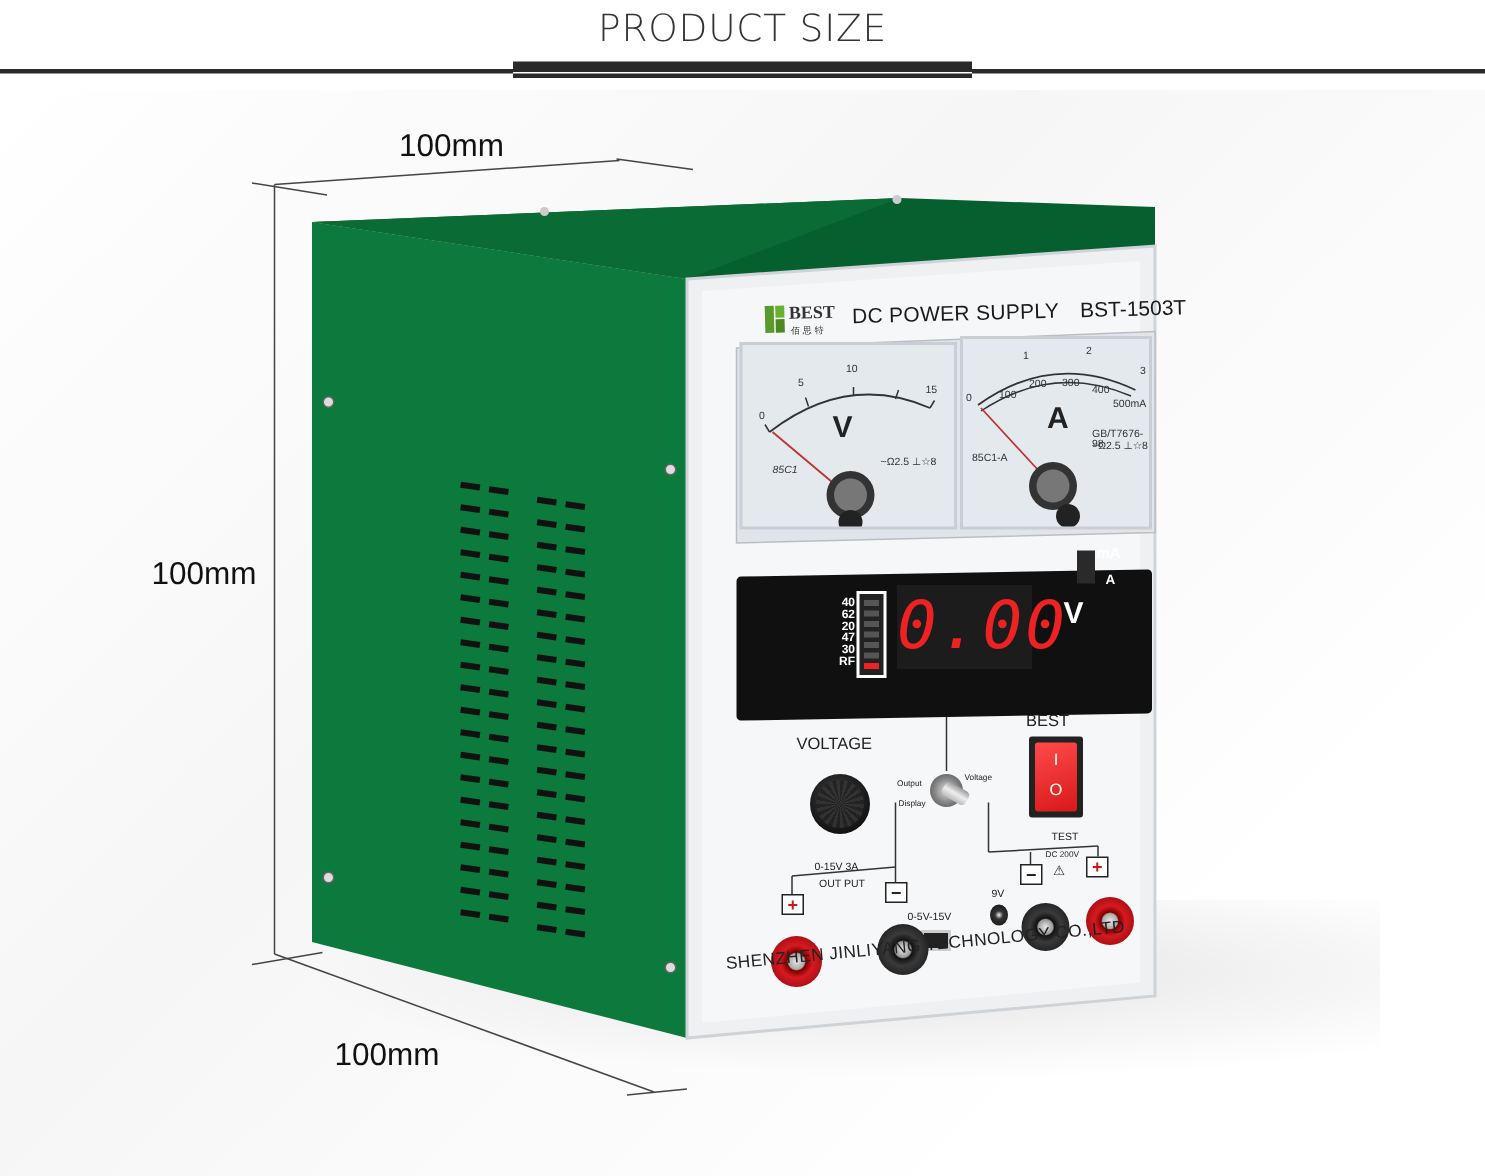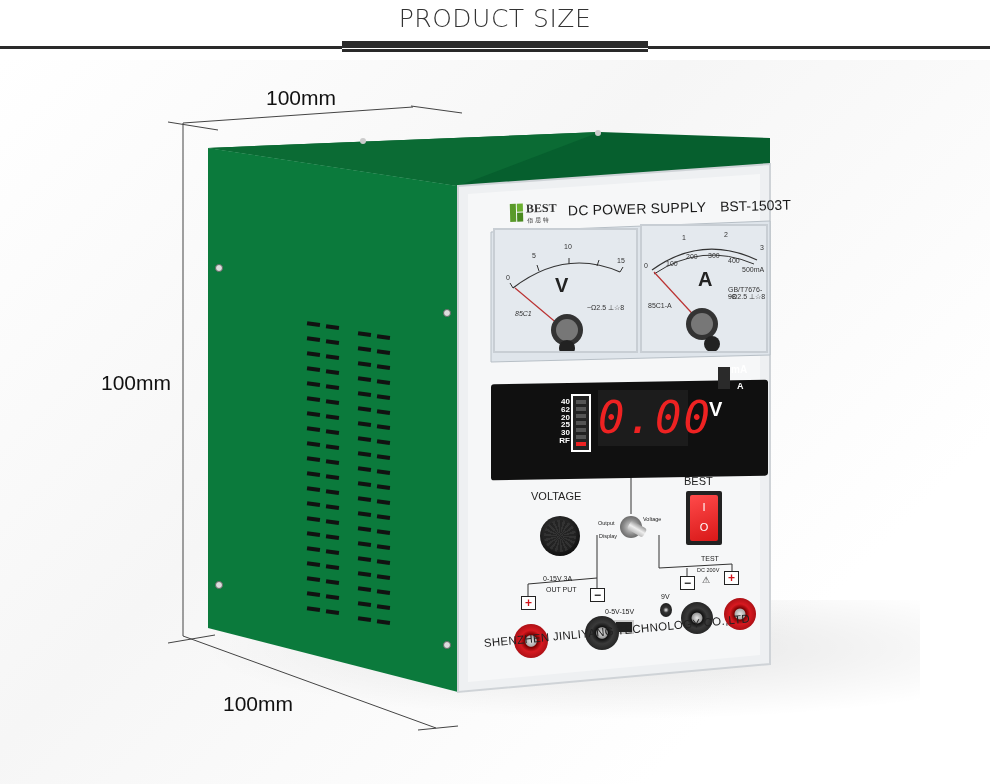--- a/index.html
+++ b/index.html
@@ -213,21 +213,21 @@
   <span class="meter-label" style="left:6px; top:76px;">85C1-A</span>
   <span class="meter-label" style="left:86px; top:60px;">GB/T7676-98</span>
   <span class="meter-label" style="left:86px; top:67px;">~Ω2.5 ⊥☆8</span>
 </div>
 
 <div class="display"></div>
 <div class="bar-scale">
   <div>40</div>
   <div>62</div>
   <div>20</div>
-  <div>25</div>
+  <div>47</div>
   <div>30</div>
   <div>RF</div>
 </div>
 <div class="bar-box">
   <div class="bar-seg" style="top:4px;"></div>
   <div class="bar-seg" style="top:11px;"></div>
   <div class="bar-seg" style="top:18px;"></div>
   <div class="bar-seg" style="top:25px;"></div>
   <div class="bar-seg" style="top:32px;"></div>
   <div class="bar-seg" style="top:39px;"></div>

